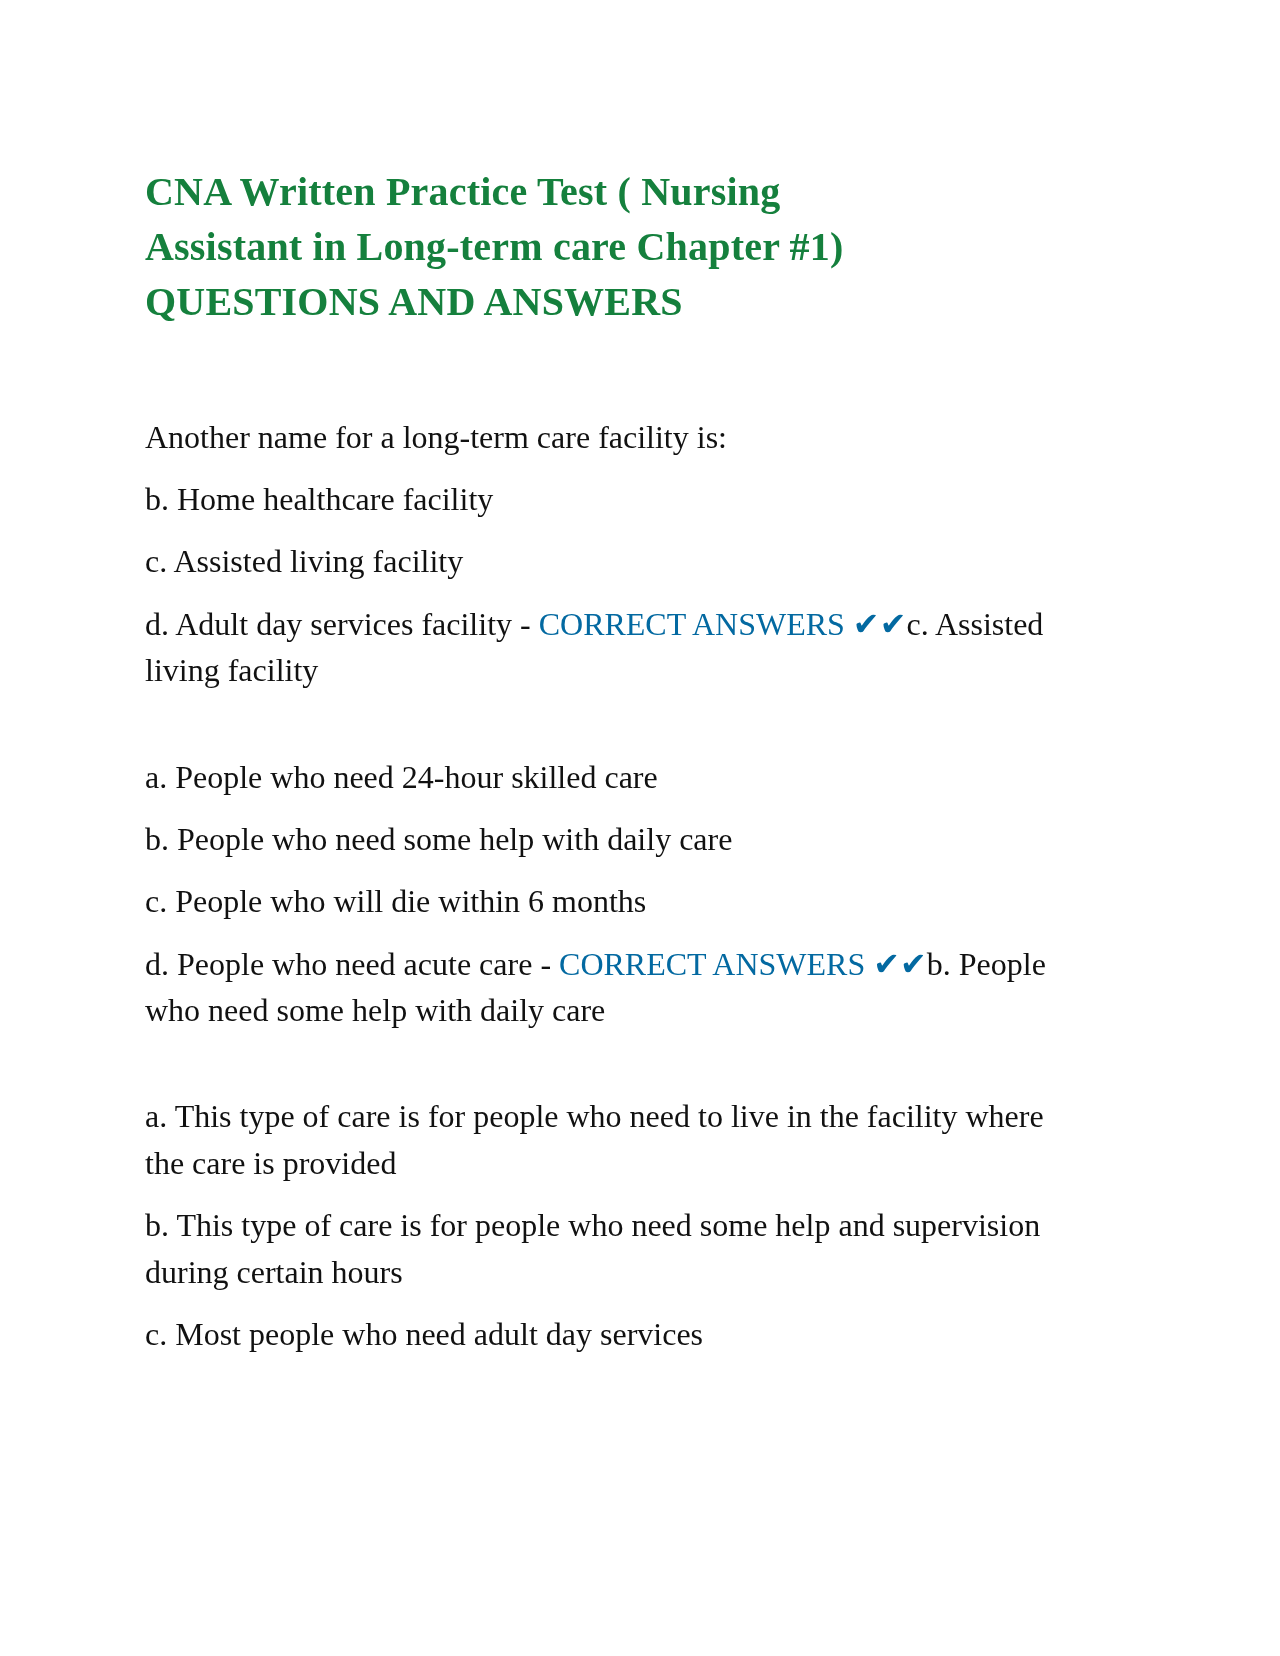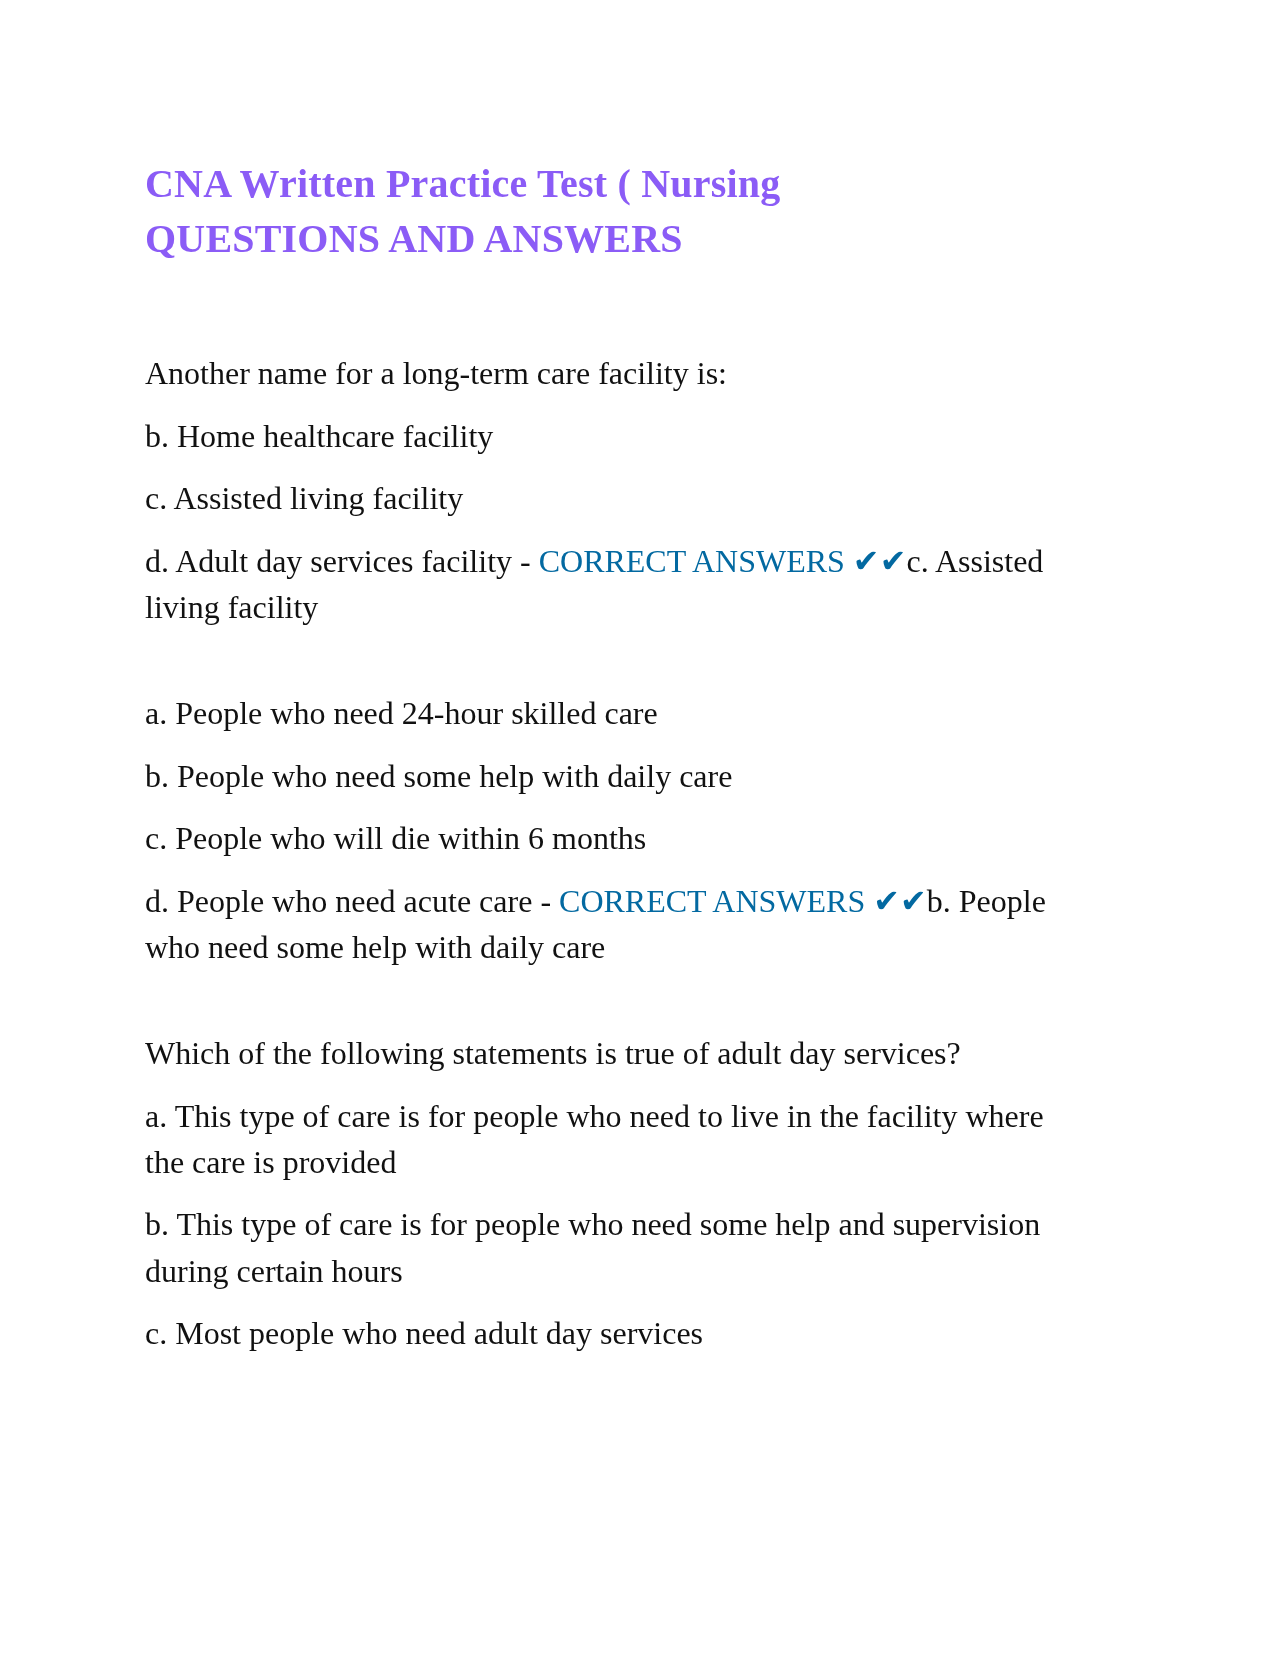--- a/index.html
+++ b/index.html
@@ -13,22 +13,22 @@
     min-height: 1656px;
     background: #ffffff;
     padding: 148px 145px 60px 145px;
     font-family: "Liberation Serif", "DejaVu Serif", serif;
     color: #111111;
   }
   .title {
     font-size: 40px;
     line-height: 1.38;
     font-weight: bold;
-    color: #8b5cf6;
-    margin: 8px 0 84px 0;
+    color: #15803d;
+    margin: 16px 0 84px 0;
     letter-spacing: 0.2px;
   }
   .question {
     margin: 0 0 60px 0;
   }
   .prompt, .option {
     font-size: 32px;
     line-height: 1.45;
     margin: 0 0 16px 0;
     max-width: 920px;
@@ -38,37 +38,37 @@
     color: #0369a1;
   }
 </style>
 </head>
 <body>
 
 <div class="page">
 
   <h1 class="title">
     <div>CNA Written Practice Test ( Nursing</div>
+    <div>Assistant in Long-term care Chapter #1)</div>
     <div>QUESTIONS AND ANSWERS</div>
   </h1>
 
   <section class="question">
     <p class="prompt">Another name for a long-term care facility is:</p>
     <p class="option">b. Home healthcare facility</p>
     <p class="option">c. Assisted living facility</p>
     <p class="option"><span>d. Adult day services facility - </span><span class="red">CORRECT ANSWERS</span><span class="red"> ✔✔</span><span>c. Assisted living facility</span></p>
   </section>
 
   <section class="question">
     <p class="option">a. People who need 24-hour skilled care</p>
     <p class="option">b. People who need some help with daily care</p>
     <p class="option">c. People who will die within 6 months</p>
     <p class="option"><span>d. People who need acute care - </span><span class="red">CORRECT ANSWERS</span><span class="red"> ✔✔</span><span>b. People who need some help with daily care</span></p>
   </section>
 
   <section class="question">
-    <p class="prompt">Which of the following statements is true of adult day services?</p>
     <p class="option">a. This type of care is for people who need to live in the facility where the care is provided</p>
     <p class="option">b. This type of care is for people who need some help and supervision during certain hours</p>
     <p class="option">c. Most people who need adult day services</p>
   </section>
 
 </div>
 
 </body></html>

